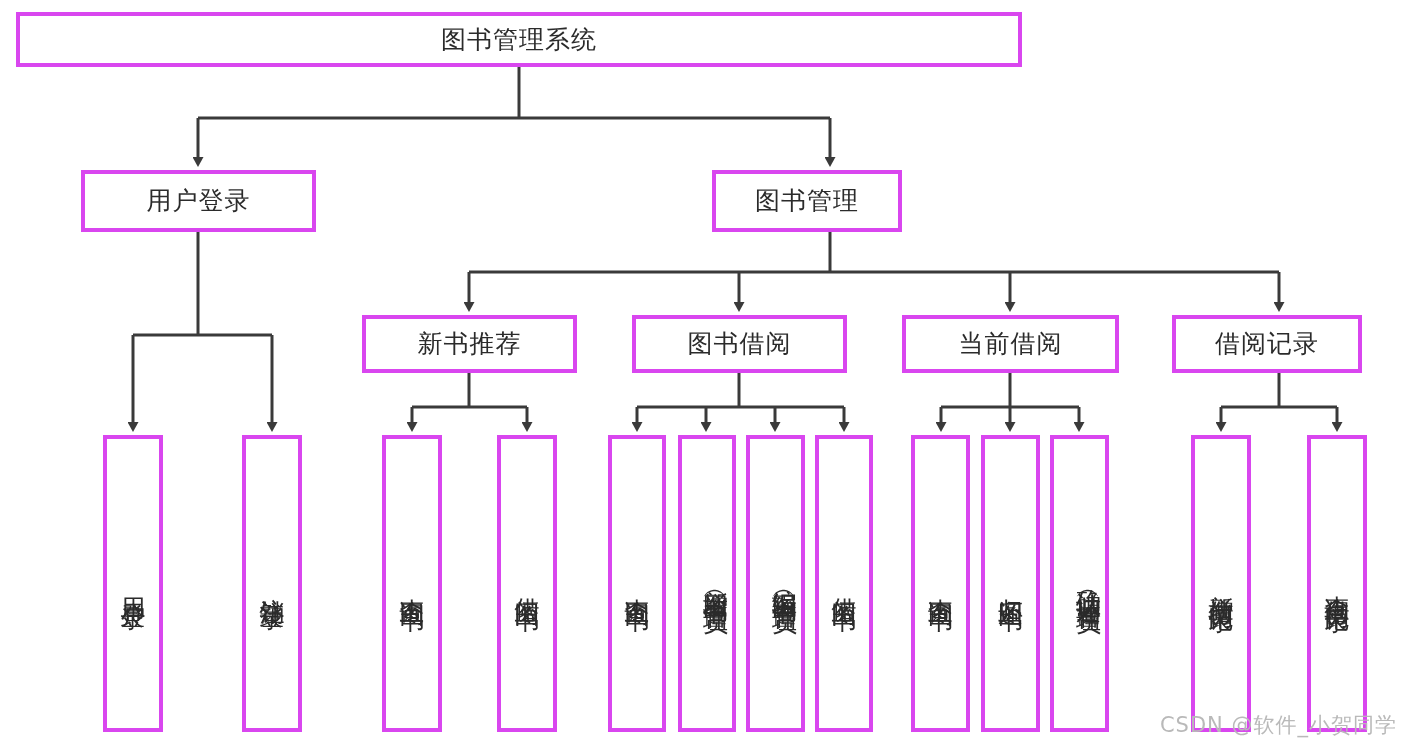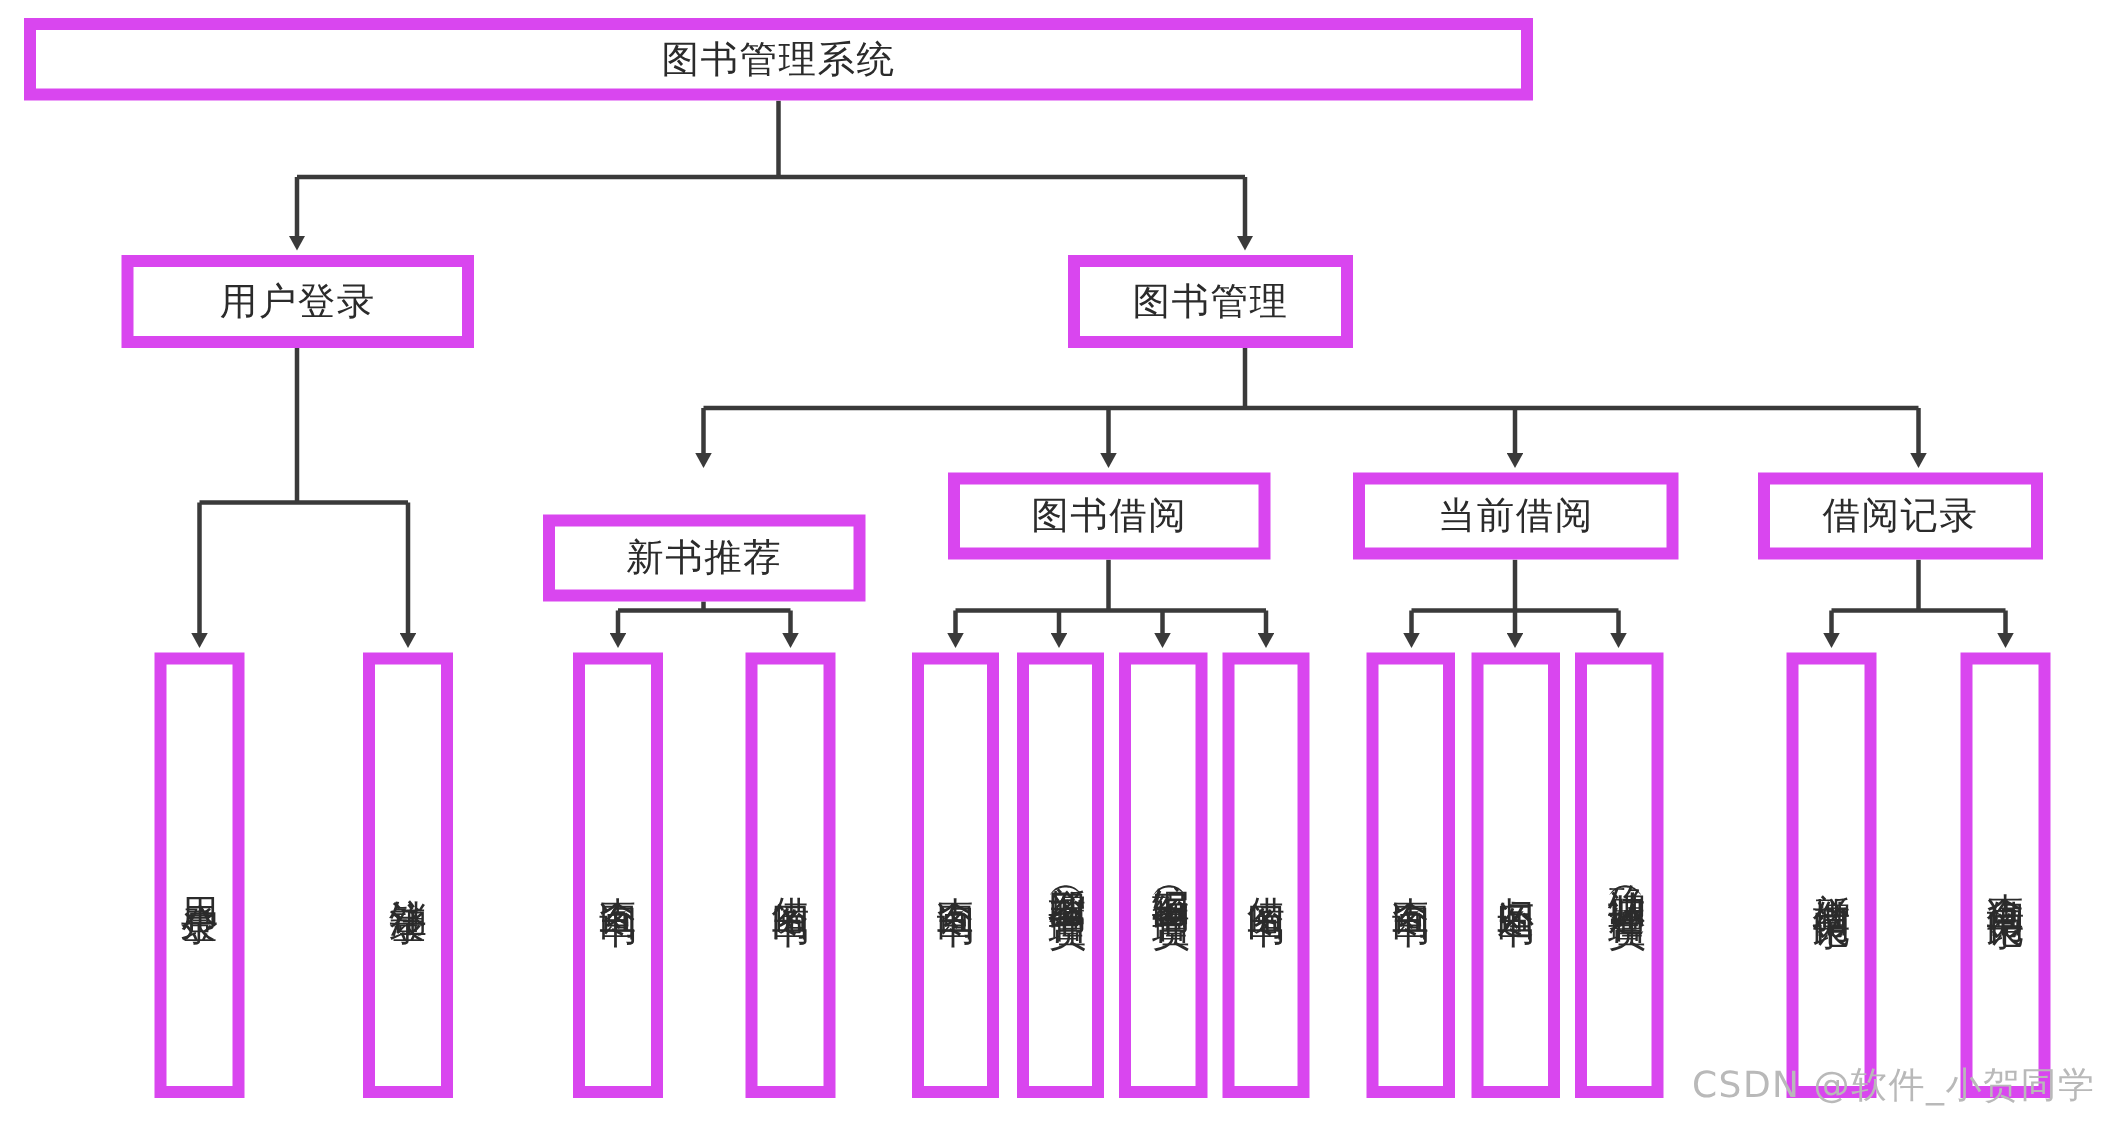--- a/index.html
+++ b/index.html
@@ -20,21 +20,21 @@
   #edges {
     position: absolute;
     left: 0;
     top: 0;
     width: 1405px;
     height: 747px;
   }
   .node {
     position: absolute;
     box-sizing: border-box;
-    border: 8px solid #d946ef;
+    border: 4px solid #d946ef;
     background: #ffffff;
     color: #2b2b2b;
     display: flex;
     align-items: center;
     justify-content: center;
   }
   .node.h {
     font-size: 25px;
     line-height: 1.1;
     letter-spacing: 1px;
@@ -52,21 +52,21 @@
     justify-content: center;
     padding: 6px 0;
   }
   .node.v.topalign {
     align-items: flex-start;
   }
   .watermark {
     position: absolute;
     right: 8px;
     bottom: 8px;
-    font-size: 24px;
+    font-size: 21px;
     color: #b9b9b9;
     letter-spacing: 1px;
     white-space: nowrap;
   }
 </style>
 </head>
 <body>
 
 <div id="canvas">
 
@@ -125,21 +125,21 @@
     <span>图书管理系统</span>
   </div>
 
   <div class="node h" style="left:81px; top:170px; width:235px; height:62px;">
     <span>用户登录</span>
   </div>
   <div class="node h" style="left:712px; top:170px; width:190px; height:62px;">
     <span>图书管理</span>
   </div>
 
-  <div class="node h" style="left:362px; top:315px; width:215px; height:58px;margin-top:28px;">
+  <div class="node h" style="left:362px; top:315px; width:215px; height:58px;">
     <span>新书推荐</span>
   </div>
   <div class="node h" style="left:632px; top:315px; width:215px; height:58px;">
     <span>图书借阅</span>
   </div>
   <div class="node h" style="left:902px; top:315px; width:217px; height:58px;">
     <span>当前借阅</span>
   </div>
   <div class="node h" style="left:1172px; top:315px; width:190px; height:58px;">
     <span>借阅记录</span>

